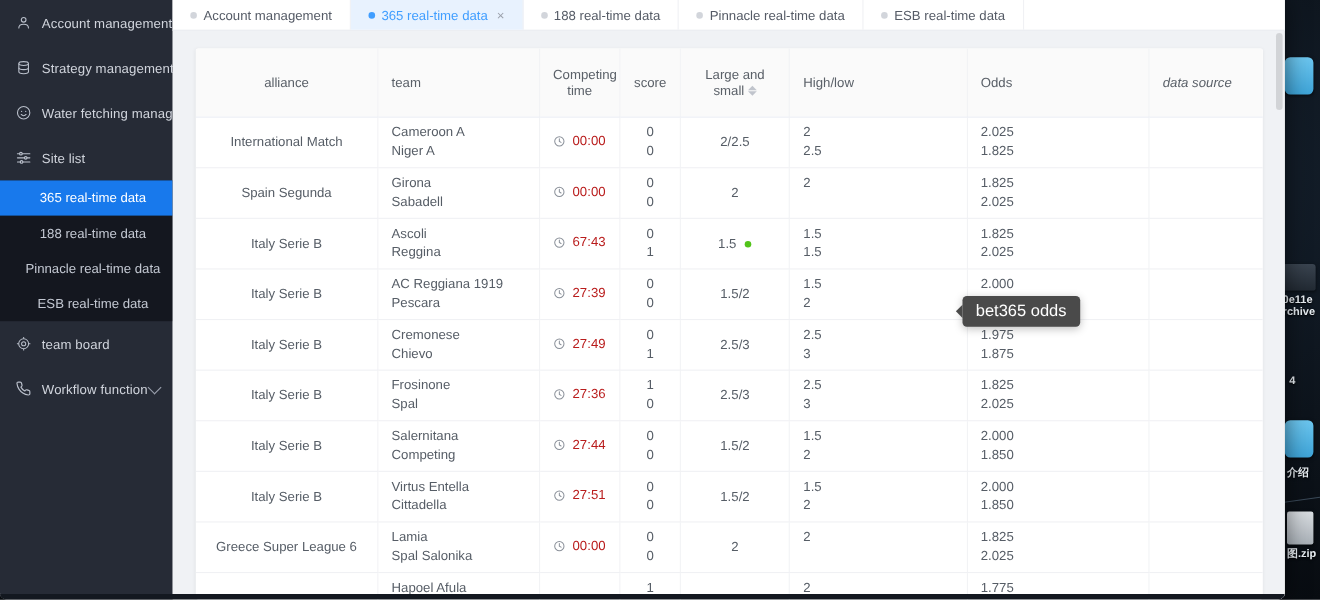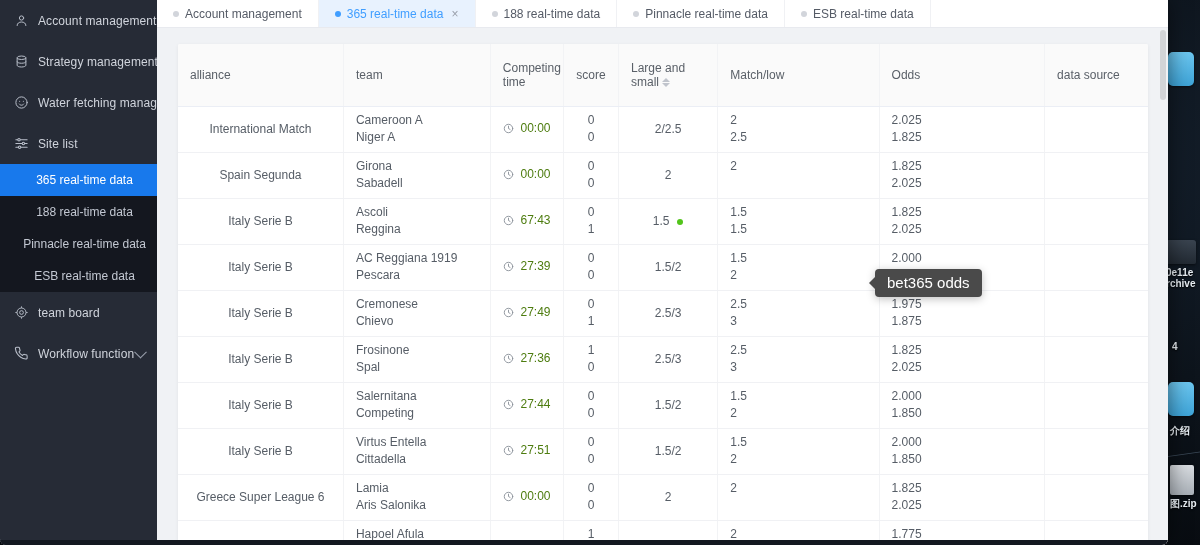--- a/index.html
+++ b/index.html
@@ -120,22 +120,22 @@
   }
   table { border-collapse: collapse; width: 100%; table-layout: fixed; font-size: 12px; }
   thead th {
     height: 62px; background: #fafafa; color: #5a6068;
     font-weight: normal; font-size: 12px; text-align: left;
     padding: 0 12px; box-sizing: border-box;
     border-bottom: 1px solid #ebeef5;
     border-right: 1px solid #f2f3f5;
     vertical-align: middle;
   }
-  thead th.ctr { text-align: left; }
-  thead th:last-child { border-right: none; }
+  thead th.ctr { text-align: center; }
+  thead th:last-child { border-right: none; font-style: italic; }
   .sorticon {
     display: inline-flex; flex-direction: column; gap: 1px;
     vertical-align: middle; margin-left: 3px;
   }
   .sorticon i {
     width: 0; height: 0; display: block;
     border-left: 4px solid transparent; border-right: 4px solid transparent;
   }
   .sorticon i.up { border-bottom: 4px solid #c0c4cc; }
   .sorticon i.dn { border-top: 4px solid #c0c4cc; }
@@ -144,21 +144,21 @@
     height: 46px; padding: 0 12px; box-sizing: border-box;
     color: #565d66; border-bottom: 1px solid #f0f1f4;
     border-right: 1px solid #f2f3f5;
     vertical-align: middle; font-size: 12px;
   }
   tbody td:last-child { border-right: none; }
   td.ctr { text-align: center; }
   .stack { line-height: 17px; }
   .clock {
     display: inline-flex; align-items: center; gap: 6px;
-    color: #4d7c0f;
+    color: #b91c1c;
   }
   .clock svg { display:block; }
 
   .ou-cell { position: relative; }
   .green-dot {
     display: inline-block; width: 6px; height: 6px; border-radius: 50%;
     background: #52c41a; margin-left: 8px; vertical-align: middle;
   }
 
   
@@ -346,21 +346,21 @@
             <th class="ctr">alliance</th>
             <th>team</th>
             <th class="ctr">Competing time</th>
             <th class="ctr">score</th>
             <th class="ctr">
               <span>Large and small</span><span class="sorticon">
                   <i class="up"></i>
                   <i class="dn"></i>
                 </span>
             </th>
-            <th>Match/low</th>
+            <th>High/low</th>
             <th>Odds</th>
             <th>data source</th>
           </tr>
         </thead>
         <tbody id="tbody">
             <tr>
               <td class="ctr">International Match</td>
               <td>
                 <div class="stack">
                   <div>Cameroon A</div>
@@ -645,21 +645,21 @@
                   <div>1.850</div>
                 </div>
               </td>
               <td></td>
             </tr>
             <tr>
               <td class="ctr">Greece Super League 6</td>
               <td>
                 <div class="stack">
                   <div>Lamia</div>
-                  <div>Aris Salonika</div>
+                  <div>Spal Salonika</div>
                 </div>
               </td>
               <td class="ctr"><span class="clock">
                   <svg width="11" height="11" viewBox="0 0 24 24" fill="none" stroke="#8a9099" stroke-width="2" stroke-linecap="round">
                     <circle cx="12" cy="12" r="9.2"></circle>
                     <path d="M12 6.8V12l3.4 2"></path>
                   </svg>
                   <span>00:00</span>
                 </span></td>
               <td class="ctr">

